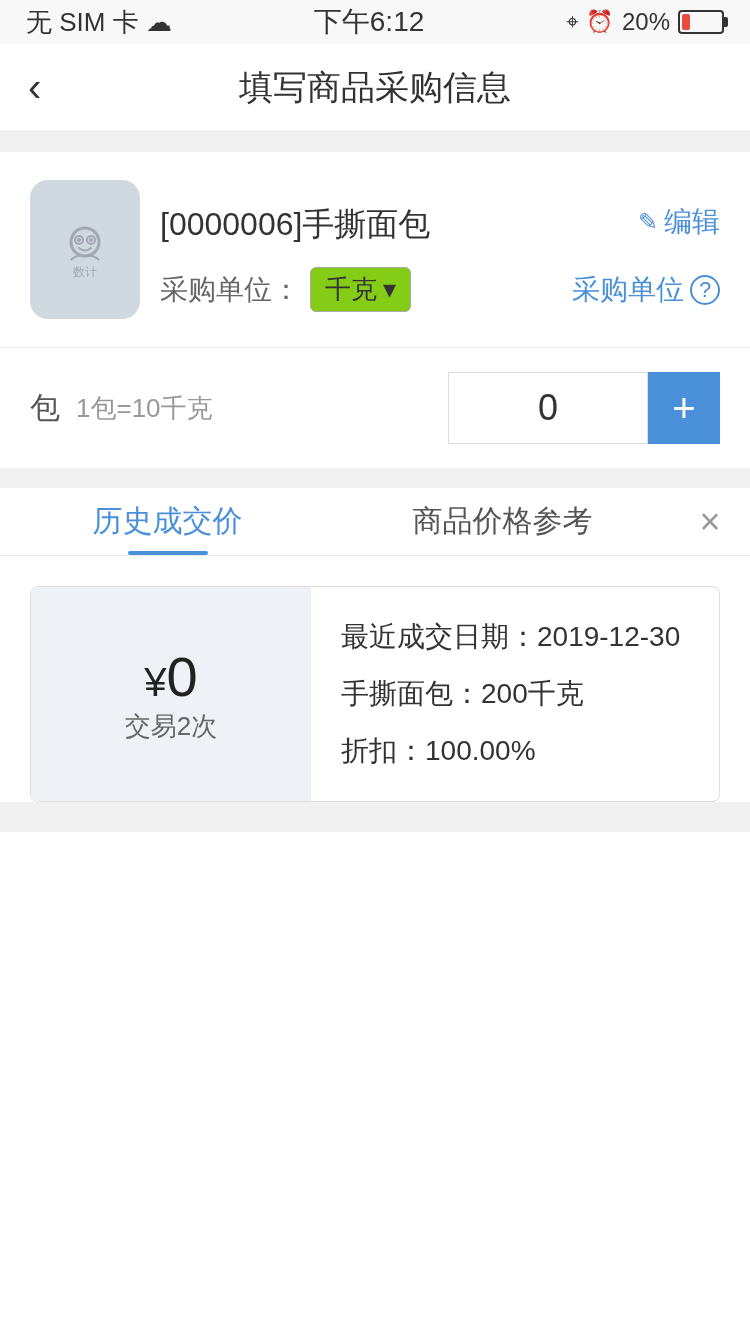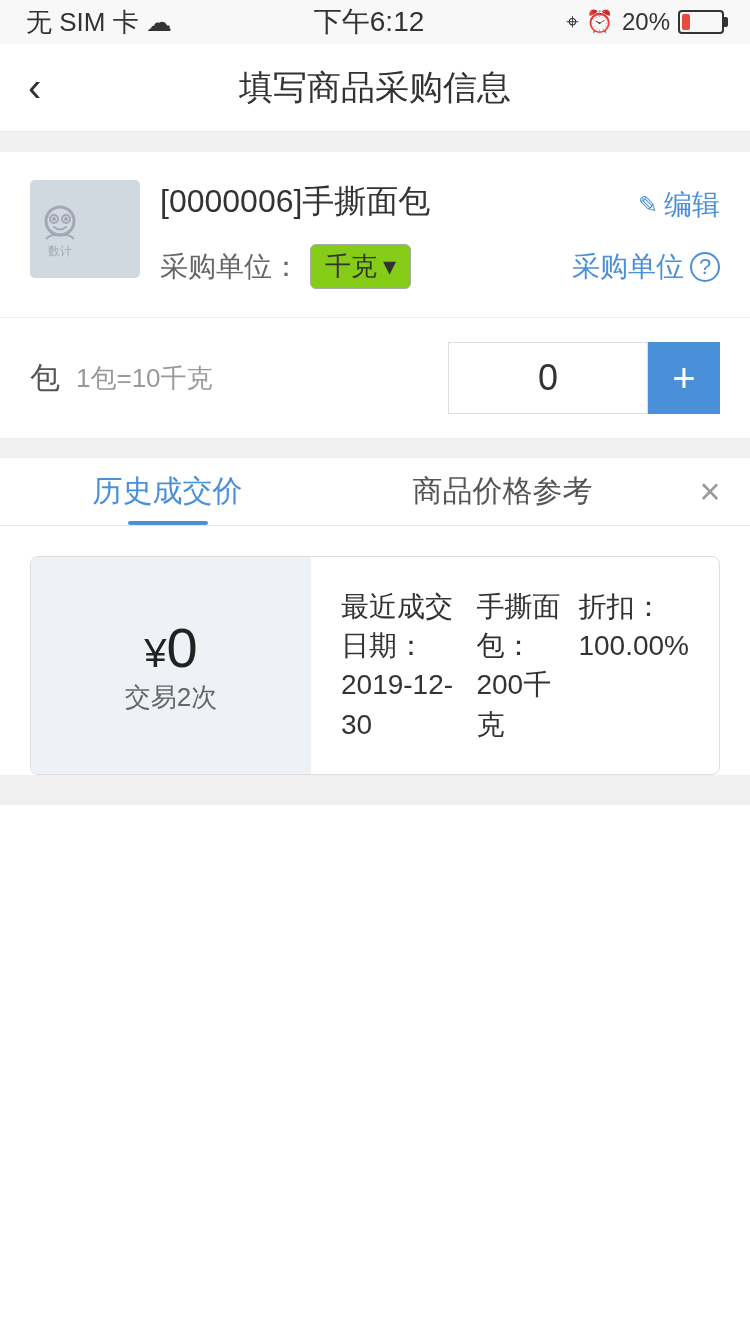--- a/index.html
+++ b/index.html
@@ -96,40 +96,42 @@
     .product-card {
       background: #ffffff;
       margin-top: 20px;
       padding: 28px 30px;
       display: flex;
       align-items: flex-start;
       gap: 20px;
     }
     .product-thumbnail {
       width: 110px;
-      height: 98px;
+      height: 139px;
       background: #d0d8e0;
-      border-radius: 5px;
-      display: flex;
-      align-items: center;
+      border-radius: 18px;
+      display: flex;
+      align-items: center;
+      justify-content: center;
       flex-shrink: 0;
     }
     .product-thumbnail svg {
       width: 60px;
       height: 60px;
       opacity: 0.5;
     }
     .product-info {
       flex: 1;
     }
     .product-header {
       display: flex;
       justify-content: space-between;
-      align-items: flex-end;
+      align-items: flex-start;
       margin-bottom: 20px;
+      margin-top: 23px;
     }
     .product-name {
       font-size: 32px;
       color: #333;
       font-weight: 500;
     }
     .edit-link {
       display: flex;
       align-items: center;
       gap: 6px;
@@ -306,21 +308,21 @@
     }
     .price-trades {
       font-size: 26px;
       color: #666;
       margin-top: 0;
     }
     .price-right {
       flex: 1;
       padding: 30px 30px;
       display: flex;
-      flex-direction: row;
+      flex-direction: column;
       gap: 18px;
       justify-content: center;
     }
     .price-detail-row {
       font-size: 28px;
       color: #333;
       line-height: 1.4;
     }
 
     

